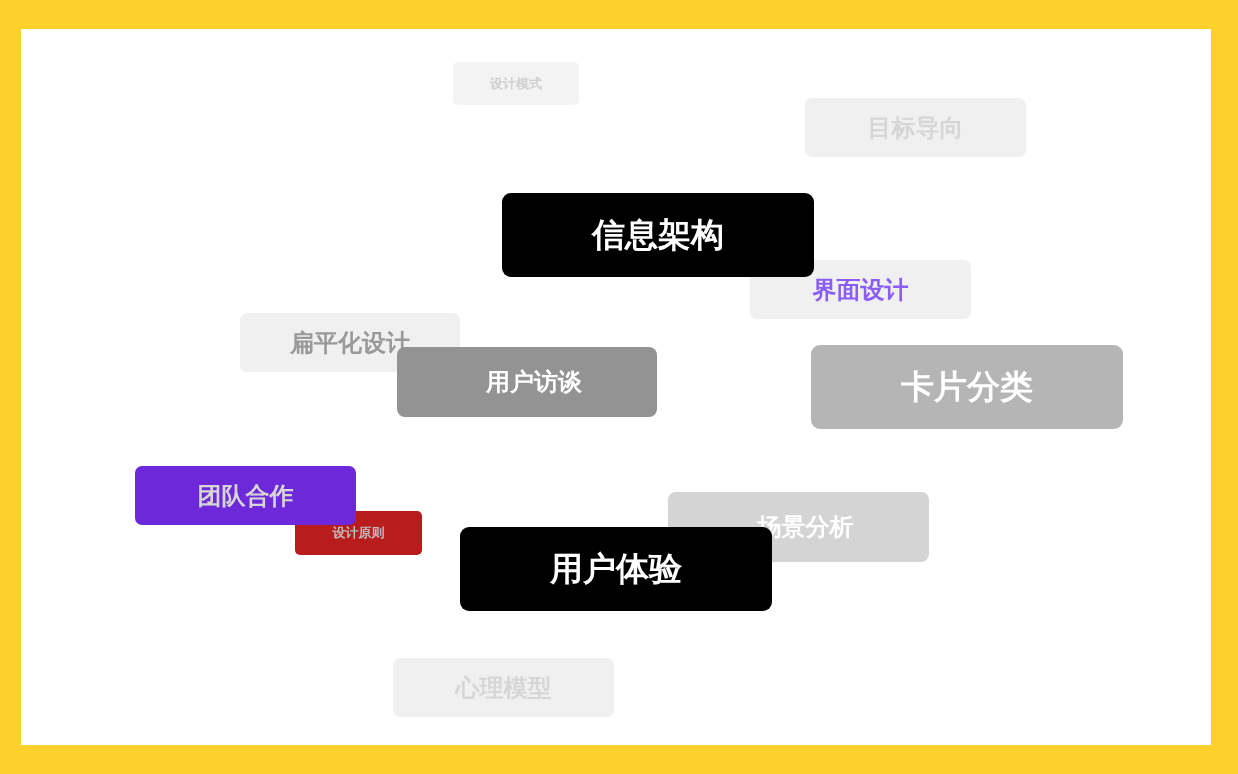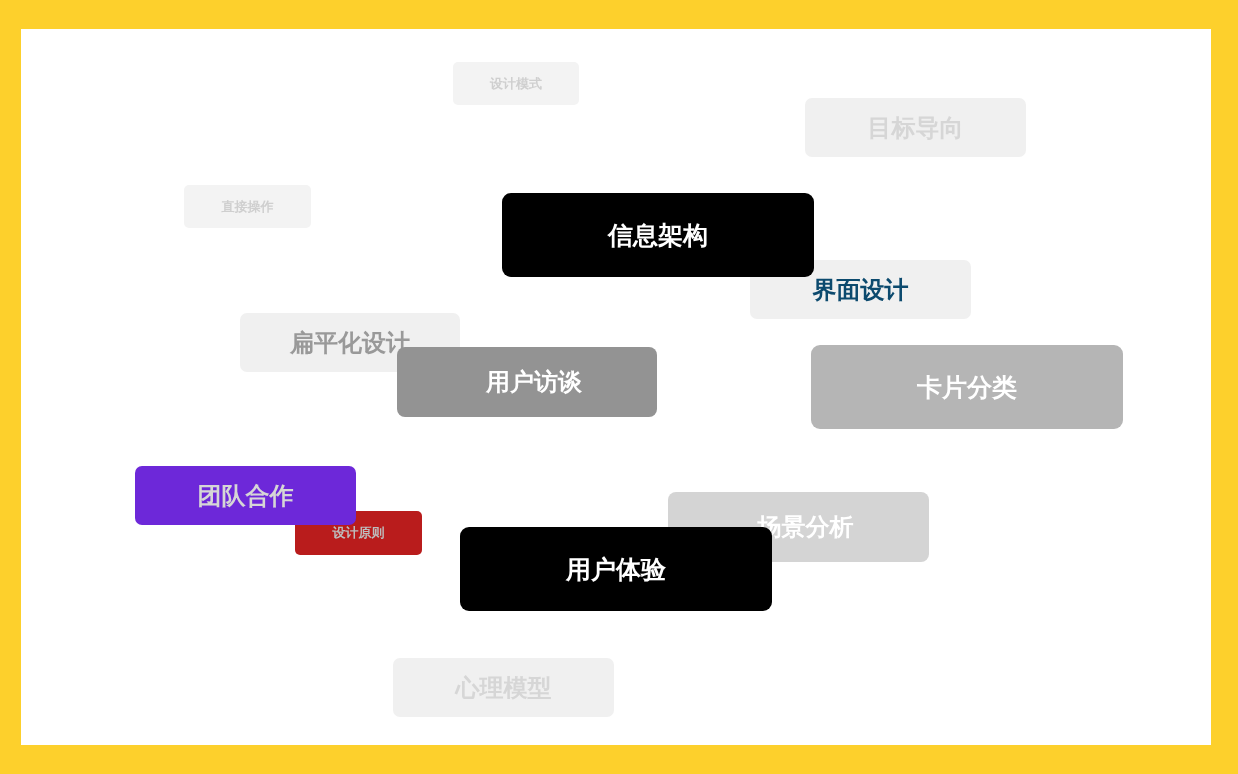--- a/index.html
+++ b/index.html
@@ -18,39 +18,36 @@
     }
     .tag {
       position: absolute;
       display: flex; align-items: center; justify-content: center;
       font-weight: bold;
       box-sizing: border-box;
       white-space: nowrap;
       overflow: hidden;
     }
     .tag span { display: block; }
-    .t-xl { border-radius: 9px; font-size: 25px; }
+    .t-xl { border-radius: 9px; font-size: 33px; }
     .t-lg { border-radius: 8px; font-size: 24px; padding-left: 14px; }
     .t-md { border-radius: 7px; font-size: 24px; }
     .t-sm { border-radius: 5px; font-size: 13px; }
   </style>
 </head>
 <body style="background: rgb(253, 208, 44);">
 
 <div class="canvas" id="canvas" style="background: rgb(255, 255, 255);">
   <div class="tag t-sm" style="left: 432px; top: 33px; width: 126px; height: 43px; background: rgb(243, 243, 243); color: rgb(207, 207, 207); z-index: 1;">
       <span>设计模式</span>
     </div>
   <div class="tag t-md" style="left: 784px; top: 69px; width: 221px; height: 59px; background: rgb(240, 240, 240); color: rgb(214, 214, 214); z-index: 1;">
       <span>目标导向</span>
     </div>
-  <div class="tag t-sm" style="left: 163px; top: 156px; width: 127px; height: 43px; background: rgb(243, 243, 243); color: rgb(207, 207, 207); z-index: 1;">
-      <span>直接操作</span>
-    </div>
-  <div class="tag t-md" style="left: 729px; top: 231px; width: 221px; height: 59px; background: rgb(240, 240, 240); color: #0c4a6e; z-index: 1;">
+  <div class="tag t-md" style="left: 729px; top: 231px; width: 221px; height: 59px; background: rgb(240, 240, 240); color: #8b5cf6; z-index: 1;">
       <span>界面设计</span>
     </div>
   <div class="tag t-xl" style="left: 481px; top: 164px; width: 312px; height: 84px; background: rgb(0, 0, 0); color: rgb(255, 255, 255); z-index: 3;">
       <span>信息架构</span>
     </div>
   <div class="tag t-md" style="left: 219px; top: 284px; width: 220px; height: 59px; background: rgb(240, 240, 240); color: rgb(153, 153, 153); z-index: 1;">
       <span>扁平化设计</span>
     </div>
   <div class="tag t-lg" style="left: 376px; top: 318px; width: 260px; height: 70px; background: rgb(147, 147, 147); color: rgb(255, 255, 255); z-index: 2;">
       <span>用户访谈</span>

